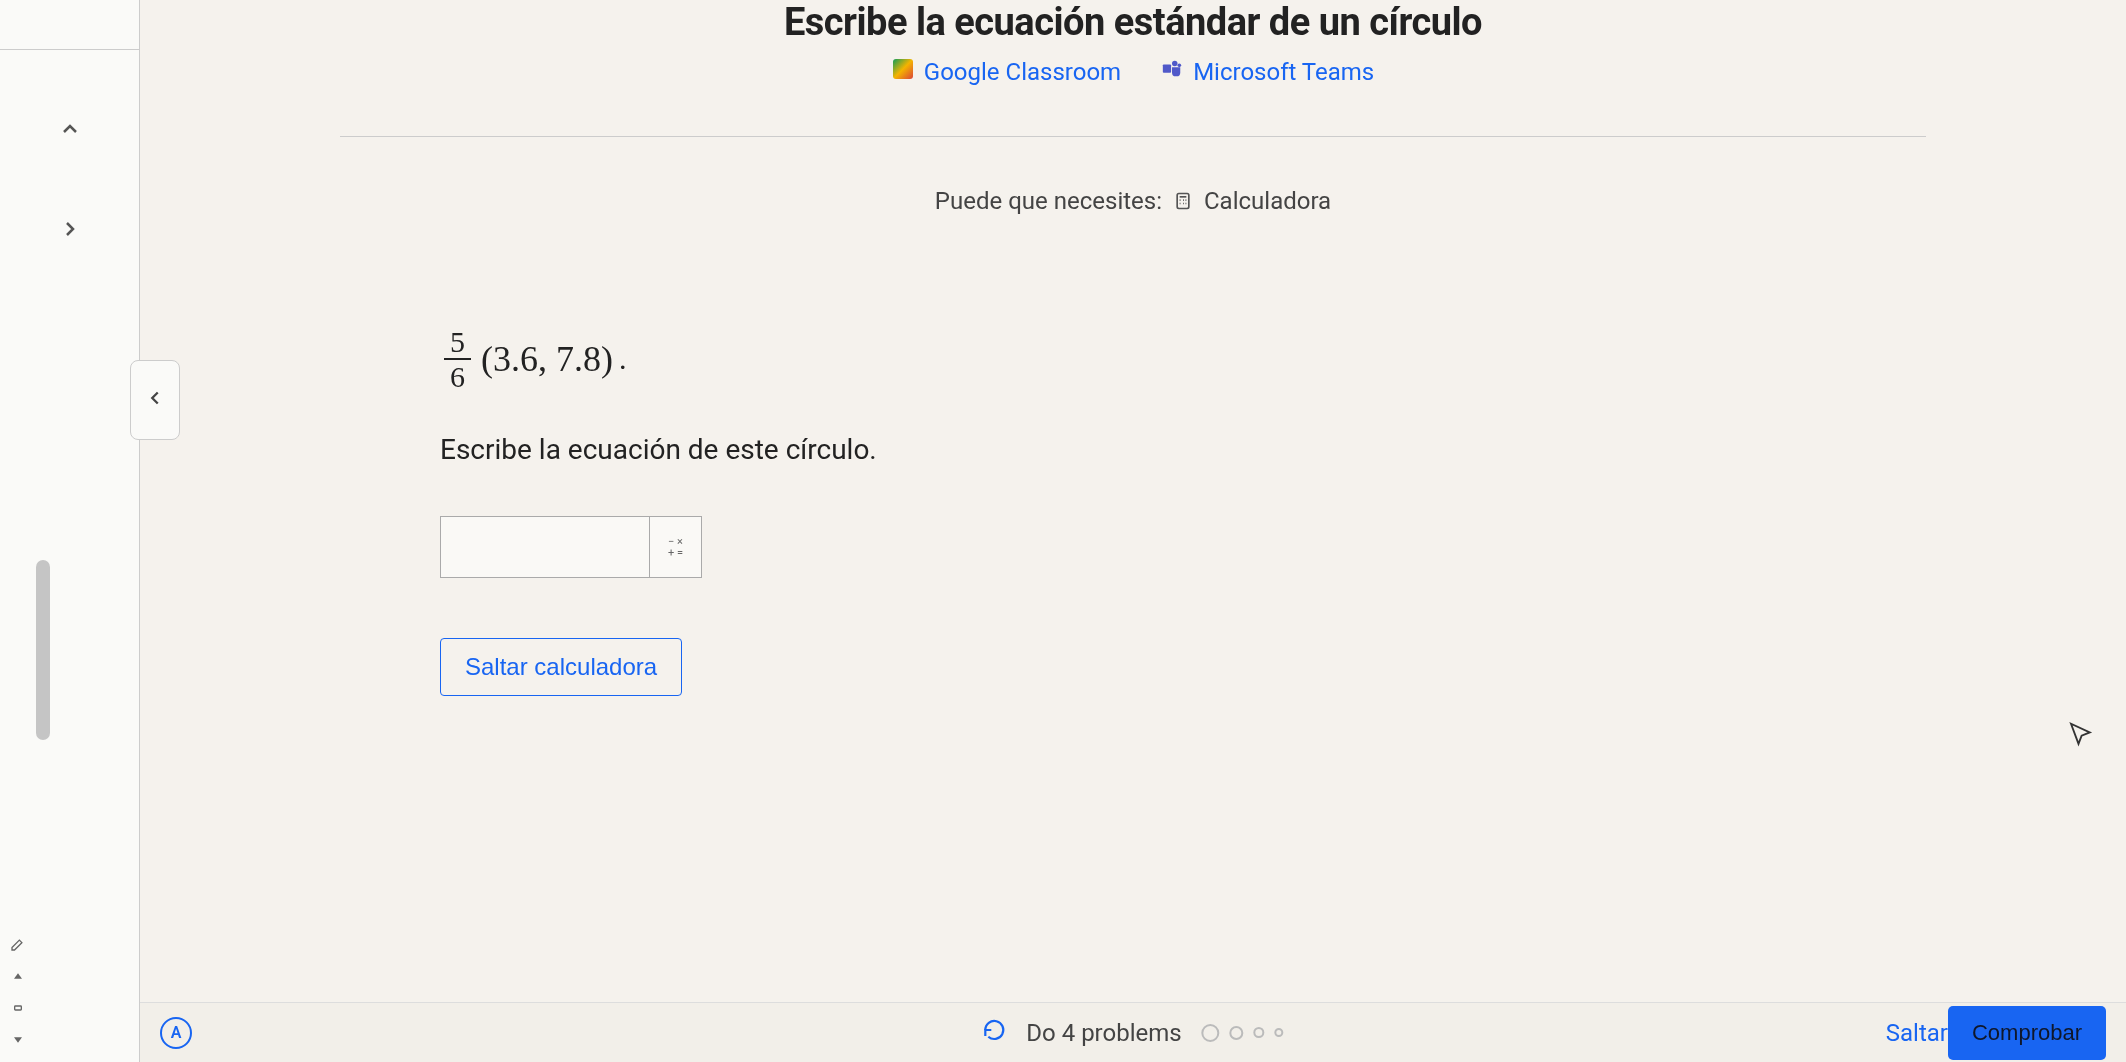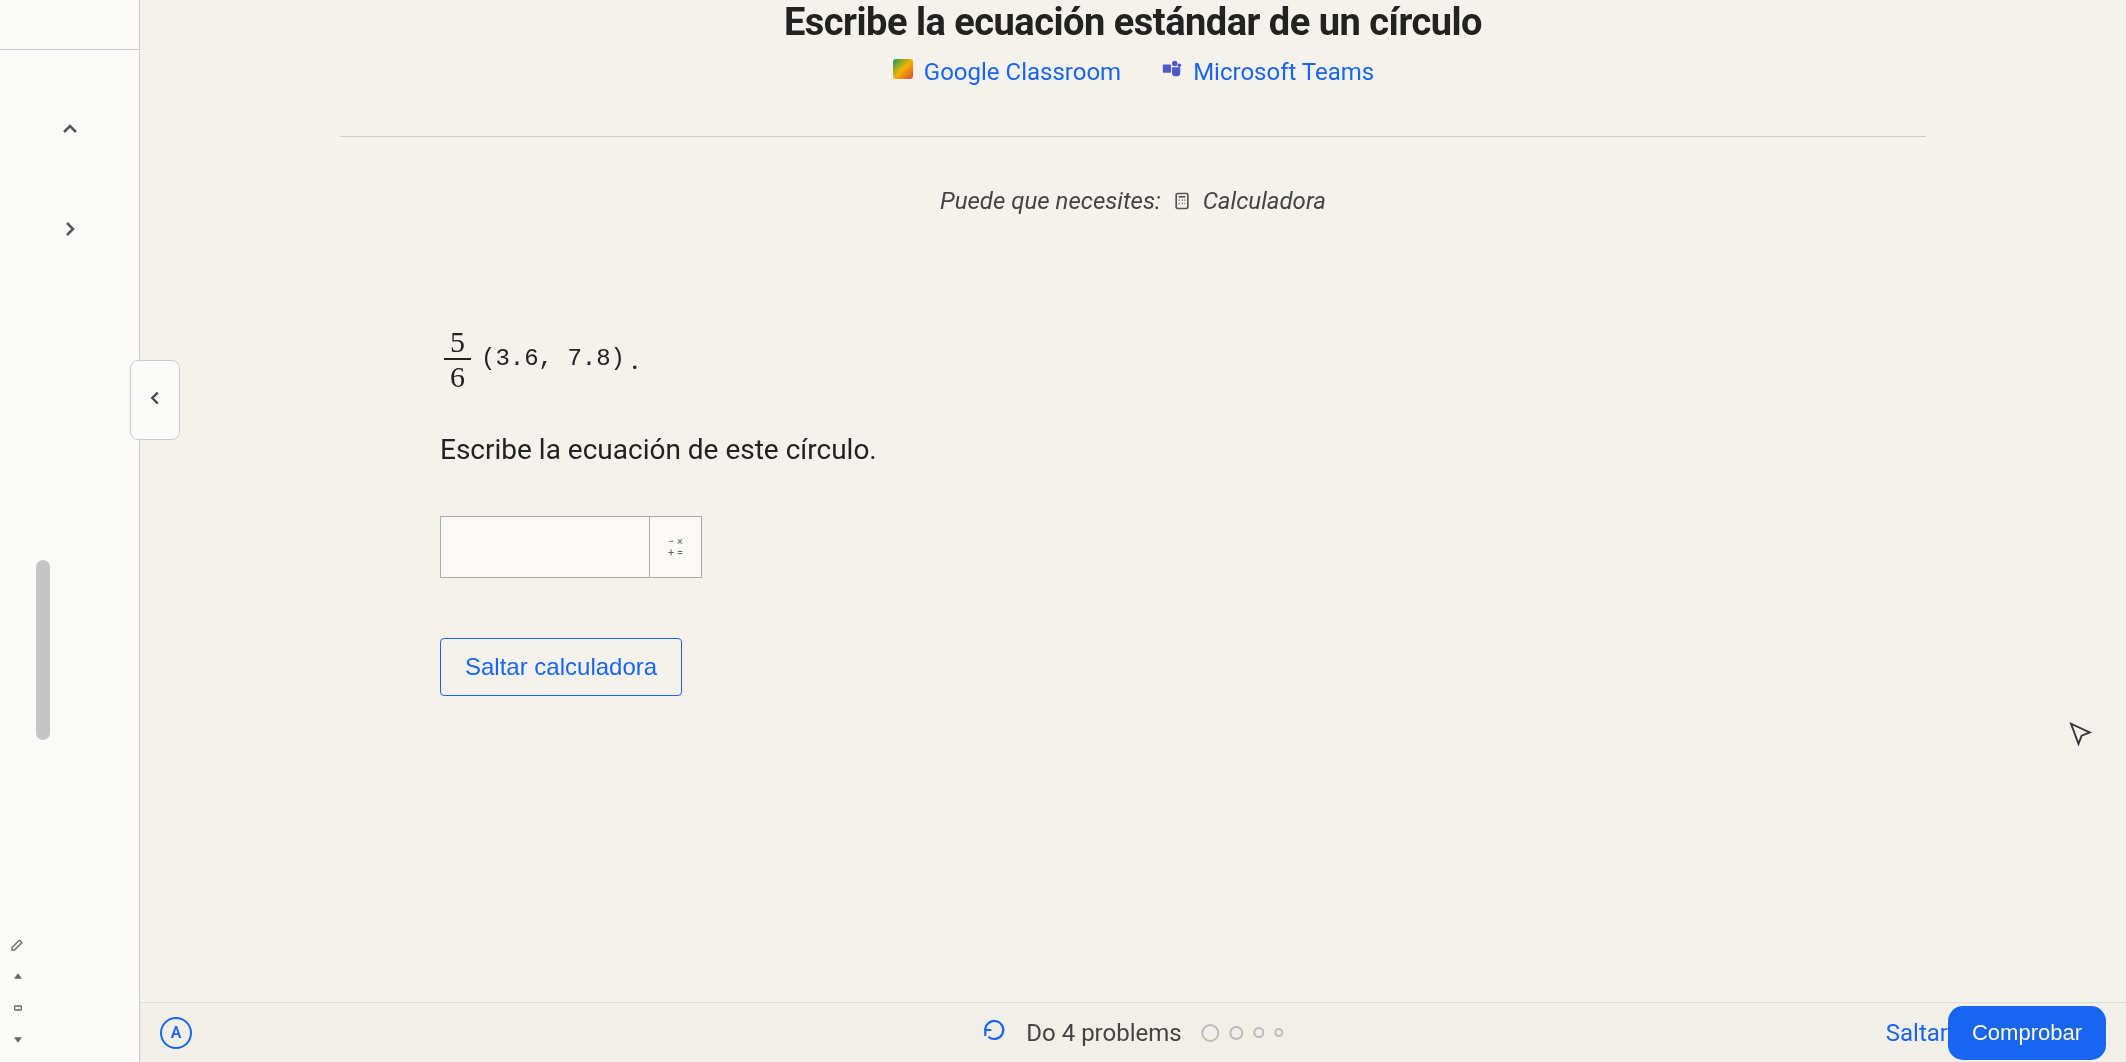--- a/index.html
+++ b/index.html
@@ -138,21 +138,20 @@
     }
     .need-row {
       text-align: center;
       margin-top: 30px;
       font-size: 24px;
       color: #444;
       display: flex;
       justify-content: center;
       align-items: center;
       gap: 10px;
-      font-style: italic;
     }
     .calc-icon {
       width: 22px;
       height: 22px;
       display: inline-flex;
       align-items: center;
       justify-content: center;
       color: #555;
     }
     .calc-icon svg { width: 20px; height: 20px; }
@@ -185,22 +184,22 @@
     .fraction .num {
       border-bottom: 2px solid #222;
       padding: 0 6px;
       line-height: 1.1;
     }
     .fraction .den {
       padding: 0 6px;
       line-height: 1.1;
     }
     .coord {
-      font-family: Liberation Mono, monospace;
-      font-size: 24px;
+      font-family: Liberation Serif, serif;
+      font-size: 36px;
     }
     .instruction {
       font-size: 28px;
       color: #222;
       margin-top: 40px;
     }
     .input-row {
       display: flex;
       align-items: stretch;
       margin-top: 50px;
@@ -307,25 +306,25 @@
       display: flex;
       align-items: center;
     }
     .skip-link {
       color: #1865f2;
       font-size: 24px;
       cursor: pointer;
     }
     .check-btn {
       background: #1865f2;
-      color: #fef9c3;
+      color: #0f172a;
       border: none;
       padding: 14px 24px;
       font-size: 22px;
-      border-radius: 15px;
+      border-radius: 5px;
       cursor: pointer;
     }
     .scrollbar-indicator {
       position: absolute;
       left: 36px;
       top: 560px;
       width: 14px;
       height: 180px;
       background: #c5c5c5;
       border-radius: 7px;

